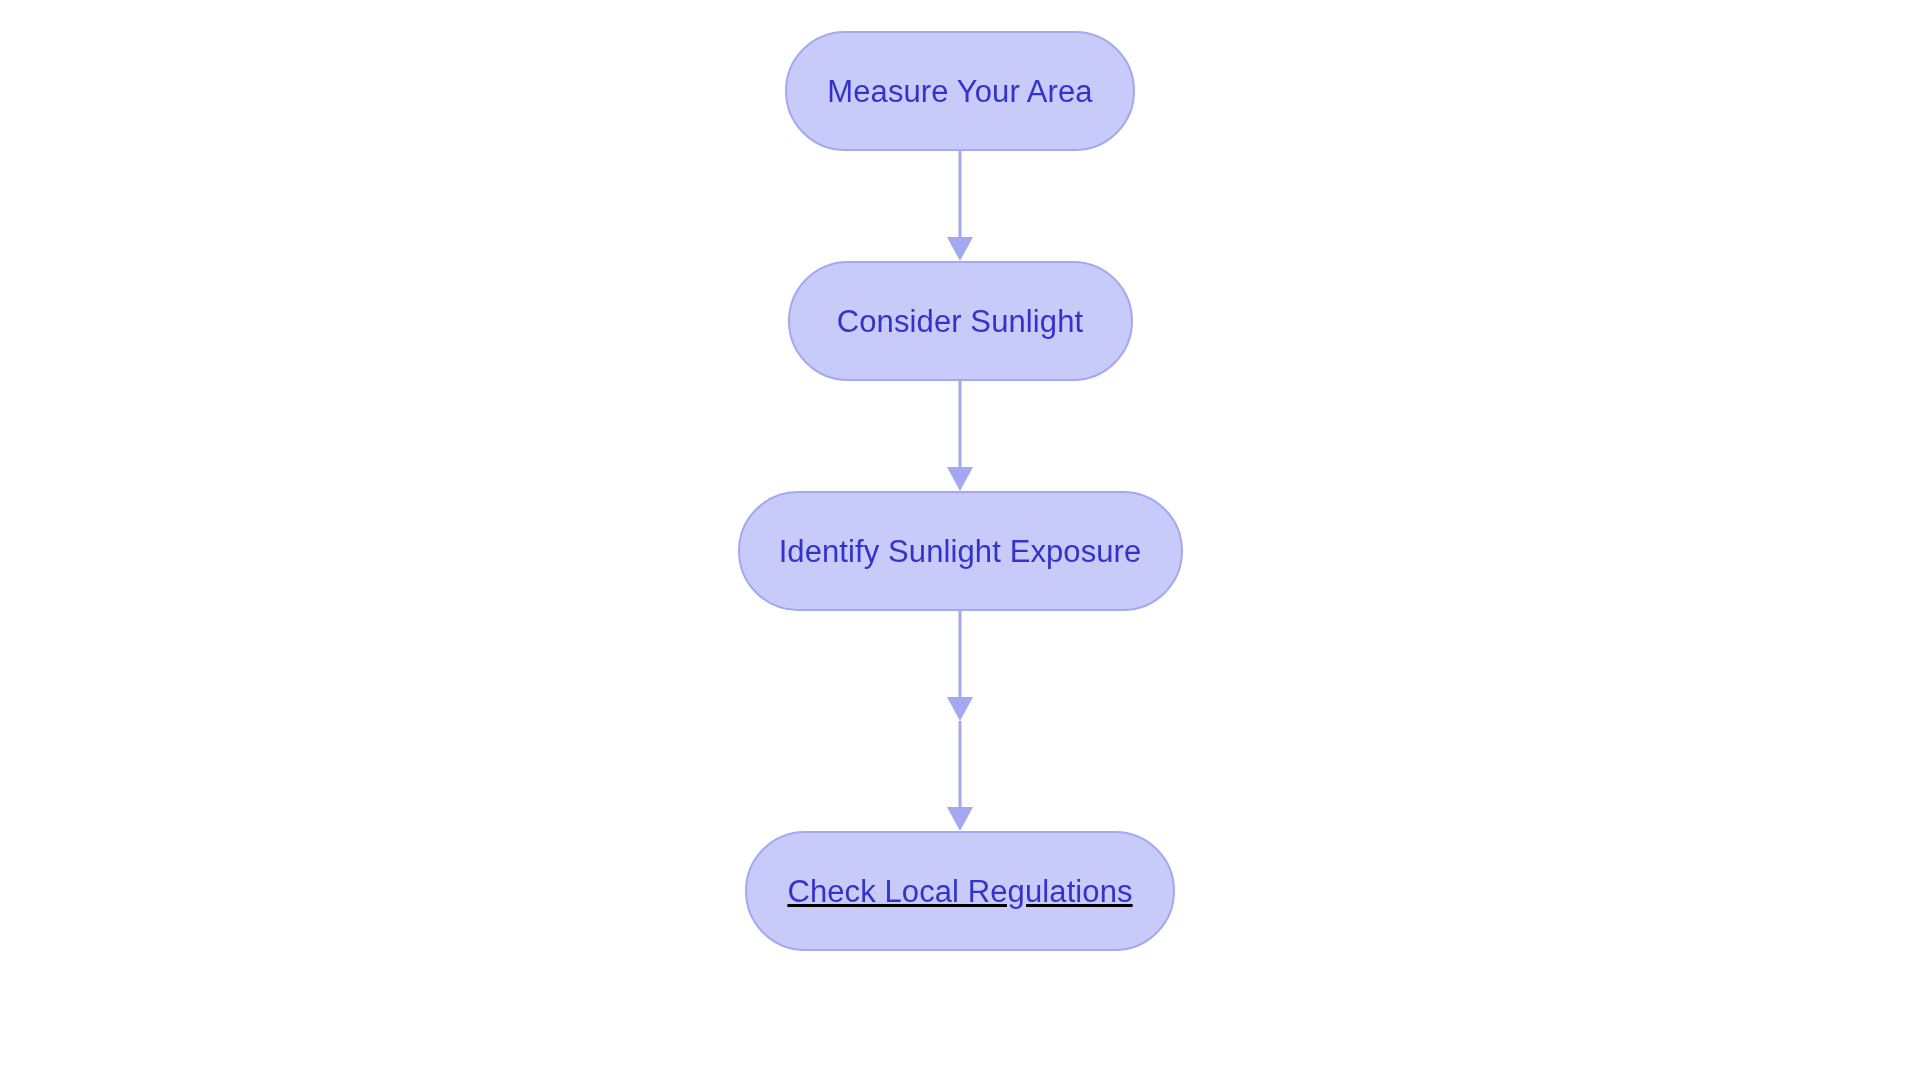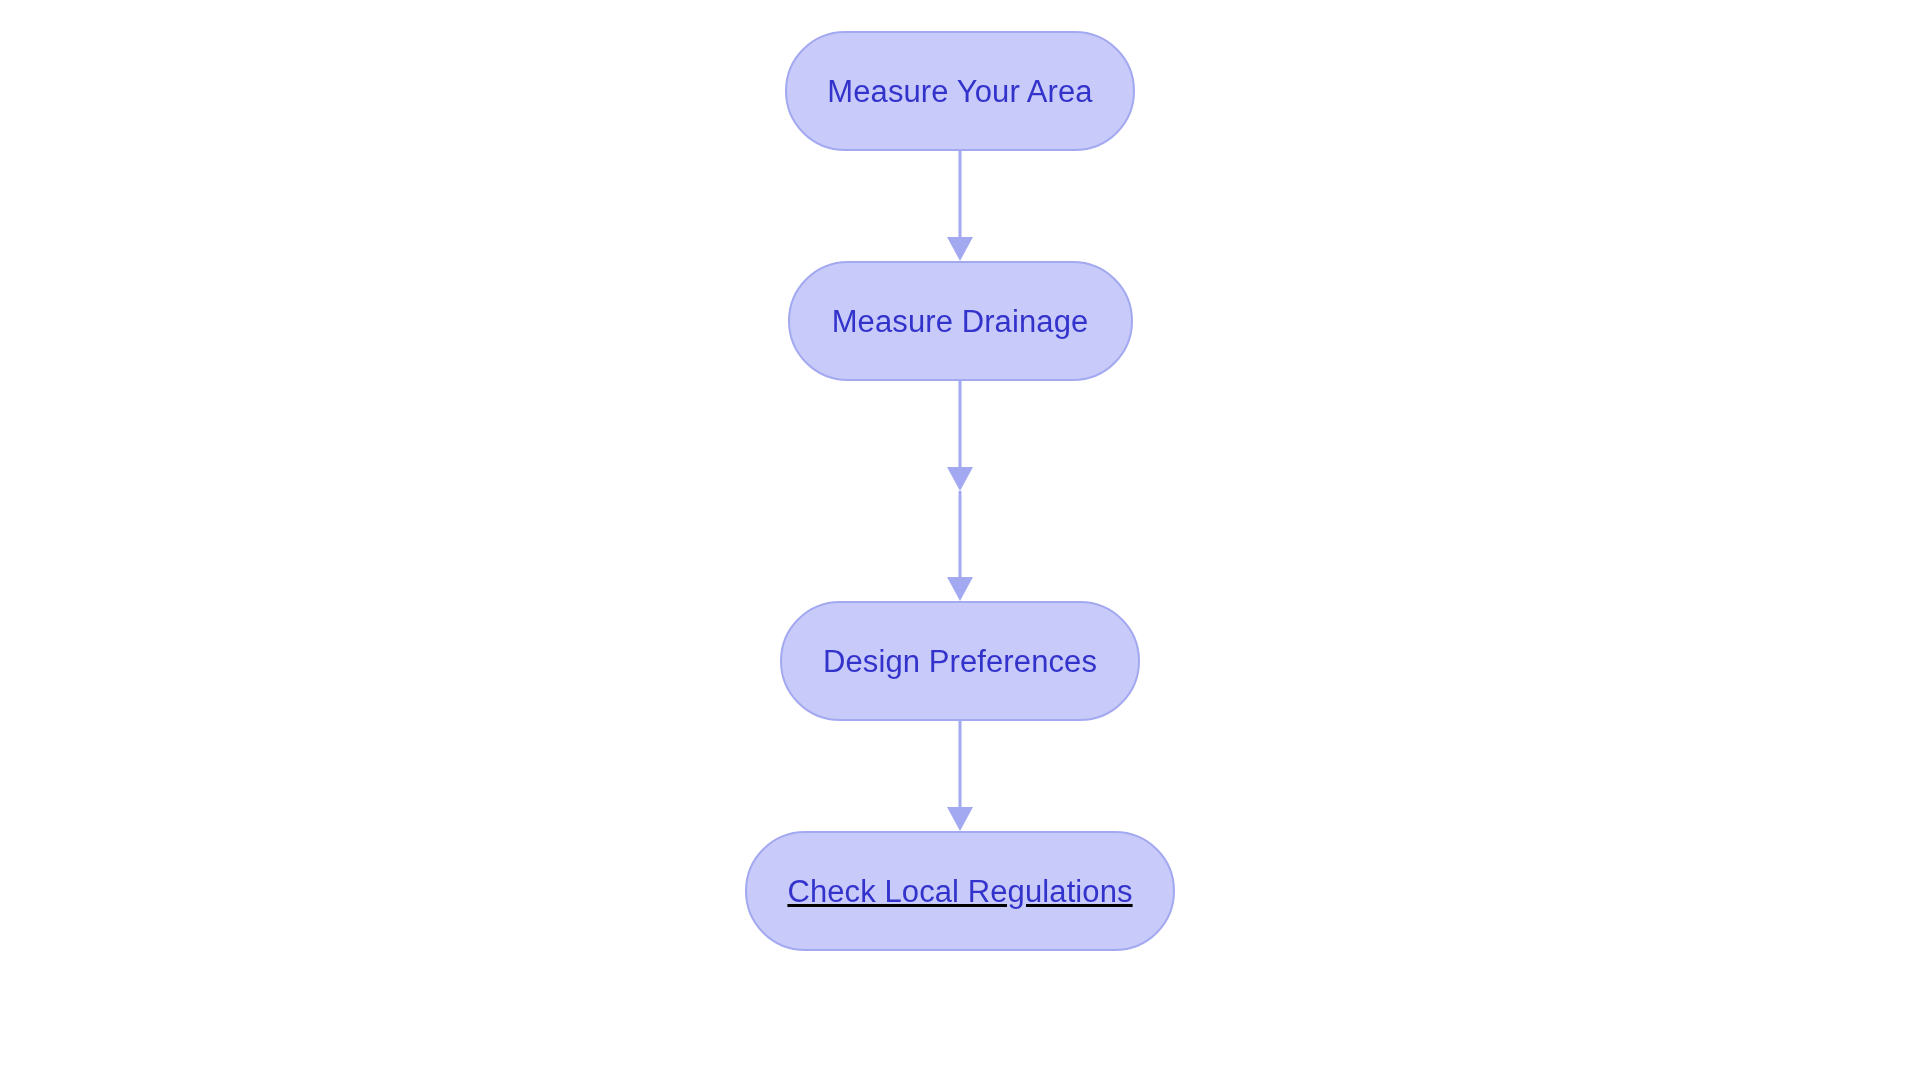--- a/index.html
+++ b/index.html
@@ -107,37 +107,37 @@
     <div class="flow-node w-n0">
       <span class="flow-node-label">Measure Your Area</span>
     </div>
 
     <div class="flow-connector">
       <div class="connector-line"></div>
       <div class="connector-arrowhead"></div>
     </div>
 
     <div class="flow-node w-n1">
-      <span class="flow-node-label">Measure Drainage</span>
+      <span class="flow-node-label">Consider Sunlight</span>
     </div>
 
     <div class="flow-connector">
       <div class="connector-line"></div>
       <div class="connector-arrowhead"></div>
     </div>
 
+    <div class="flow-node w-n2">
+      <span class="flow-node-label">Identify Sunlight Exposure</span>
+    </div>
 
     <div class="flow-connector">
       <div class="connector-line"></div>
       <div class="connector-arrowhead"></div>
     </div>
 
-    <div class="flow-node w-n3">
-      <span class="flow-node-label">Design Preferences</span>
-    </div>
 
     <div class="flow-connector">
       <div class="connector-line"></div>
       <div class="connector-arrowhead"></div>
     </div>
 
     <div class="flow-node w-n4">
       <span class="flow-node-label">Check Local Regulations</span>
     </div>
 

